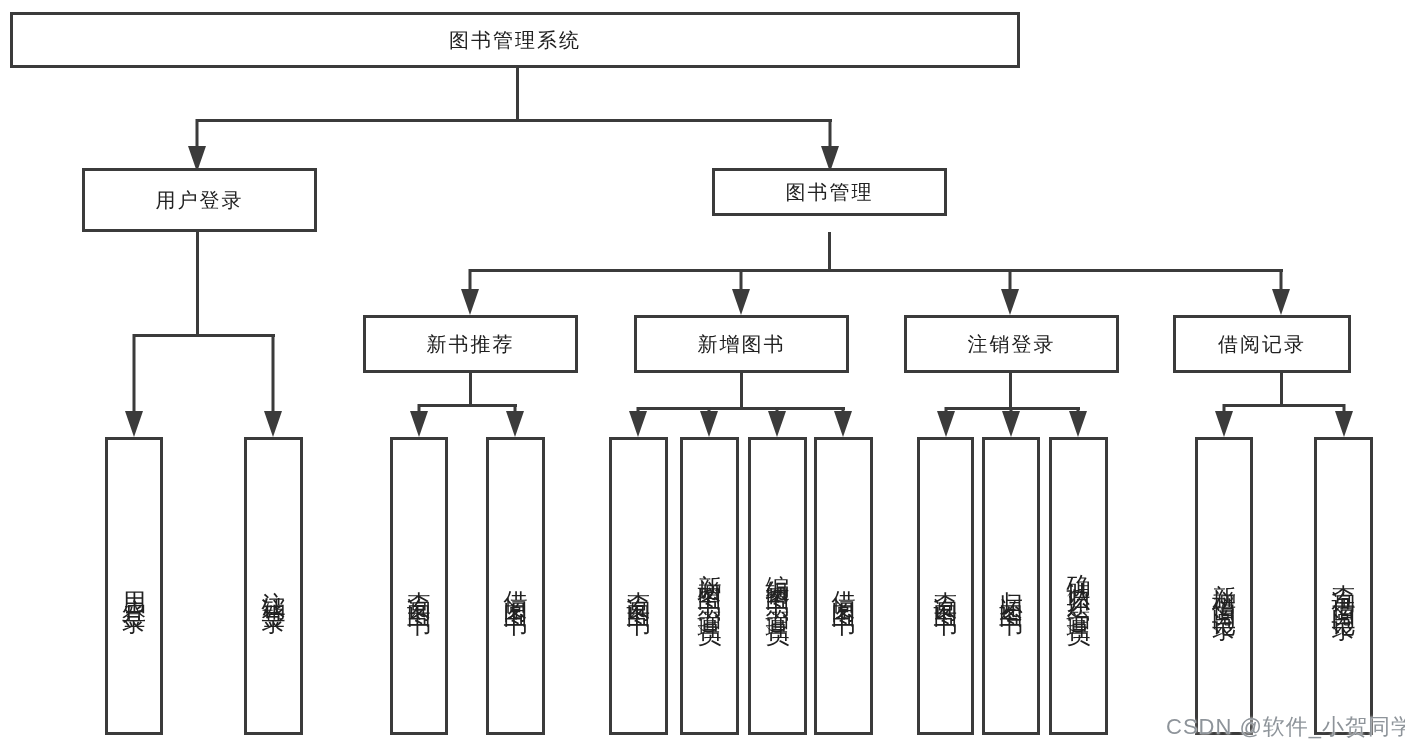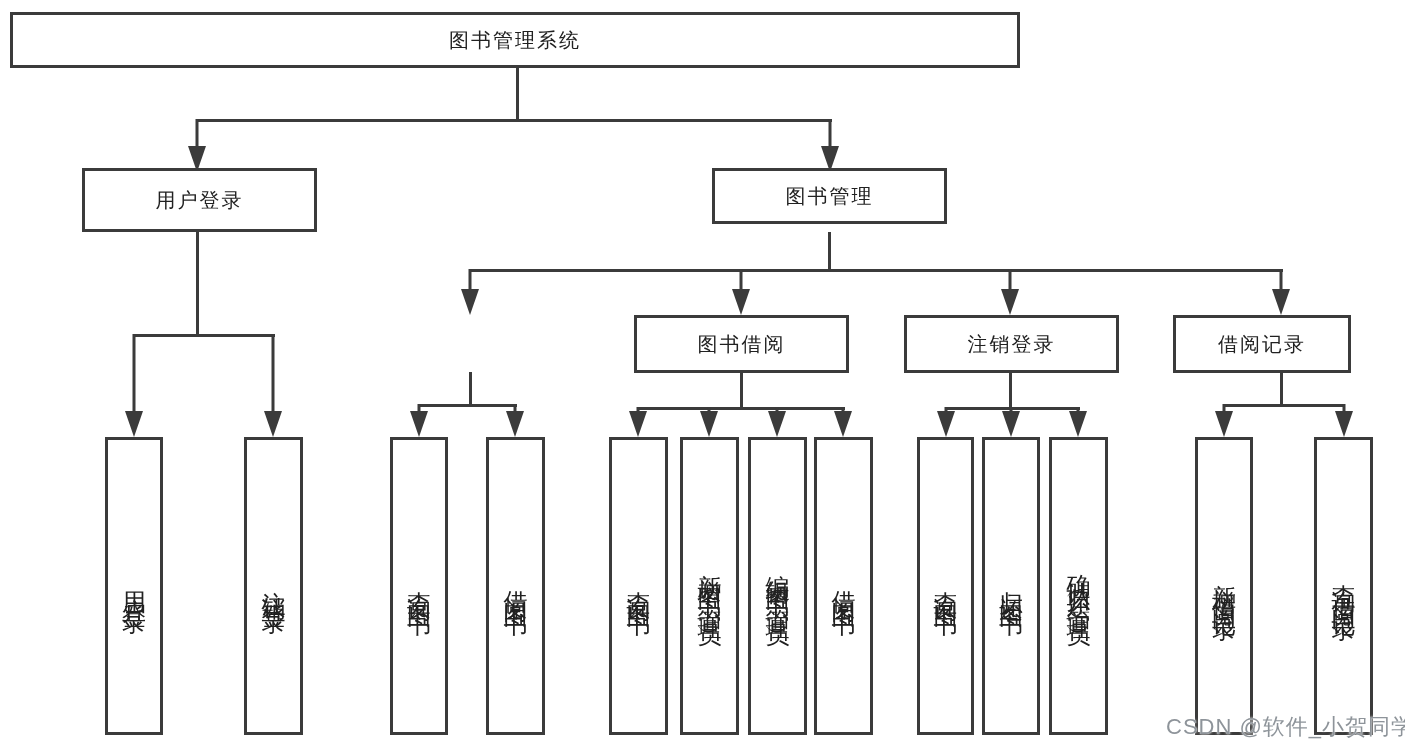--- a/index.html
+++ b/index.html
@@ -64,35 +64,36 @@
 <div class="canvas">
 
   <div class="box hbox" style="left:10px;top:12px;width:1010px;height:56px;">图书管理系统</div>
 
   <div class="vline" style="left:516px;top:66px;width:3px;height:56px;"></div>
   <div class="hline" style="left:196px;top:119px;width:636px;height:3px;"></div>
   <div class="arrow" style="left:188px;top:119px;height:53px;"></div>
   <div class="arrow" style="left:821px;top:119px;height:53px;"></div>
 
   <div class="box hbox" style="left:82px;top:168px;width:235px;height:64px;">用户登录</div>
-  <div class="box hbox" style="left:712px;top:168px;width:235px;height:56px;">图书管理</div>
+  <div class="box hbox" style="left:712px;top:168px;width:235px;height:48px;">图书管理</div>
 
   <div class="vline" style="left:196px;top:232px;width:3px;height:105px;"></div>
   <div class="hline" style="left:133px;top:334px;width:142px;height:3px;"></div>
   <div class="arrow" style="left:125px;top:334px;height:103px;"></div>
   <div class="arrow" style="left:264px;top:334px;height:103px;"></div>
 
   <div class="vline" style="left:828px;top:232px;width:3px;height:40px;"></div>
   <div class="hline" style="left:469px;top:269px;width:814px;height:3px;"></div>
   <div class="arrow" style="left:461px;top:269px;height:46px;"></div>
   <div class="arrow" style="left:732px;top:269px;height:46px;"></div>
   <div class="arrow" style="left:1001px;top:269px;height:46px;"></div>
   <div class="arrow" style="left:1272px;top:269px;height:46px;"></div>
 
-  <div class="box hbox" style="left:634px;top:315px;width:215px;height:58px;">图书借阅</div>
+  <div class="box hbox" style="left:363px;top:315px;width:215px;height:58px;">新书推荐</div>
+  <div class="box hbox" style="left:634px;top:315px;width:215px;height:58px;">新增图书</div>
   <div class="box hbox" style="left:904px;top:315px;width:215px;height:58px;">注销登录</div>
   <div class="box hbox" style="left:1173px;top:315px;width:178px;height:58px;">借阅记录</div>
 
   <div class="vline" style="left:469px;top:372px;width:3px;height:35px;"></div>
   <div class="hline" style="left:418px;top:404px;width:99px;height:3px;"></div>
   <div class="arrow" style="left:410px;top:404px;height:33px;"></div>
   <div class="arrow" style="left:506px;top:404px;height:33px;"></div>
 
   <div class="vline" style="left:740px;top:372px;width:3px;height:38px;"></div>
   <div class="hline" style="left:637px;top:407px;width:208px;height:3px;"></div>

